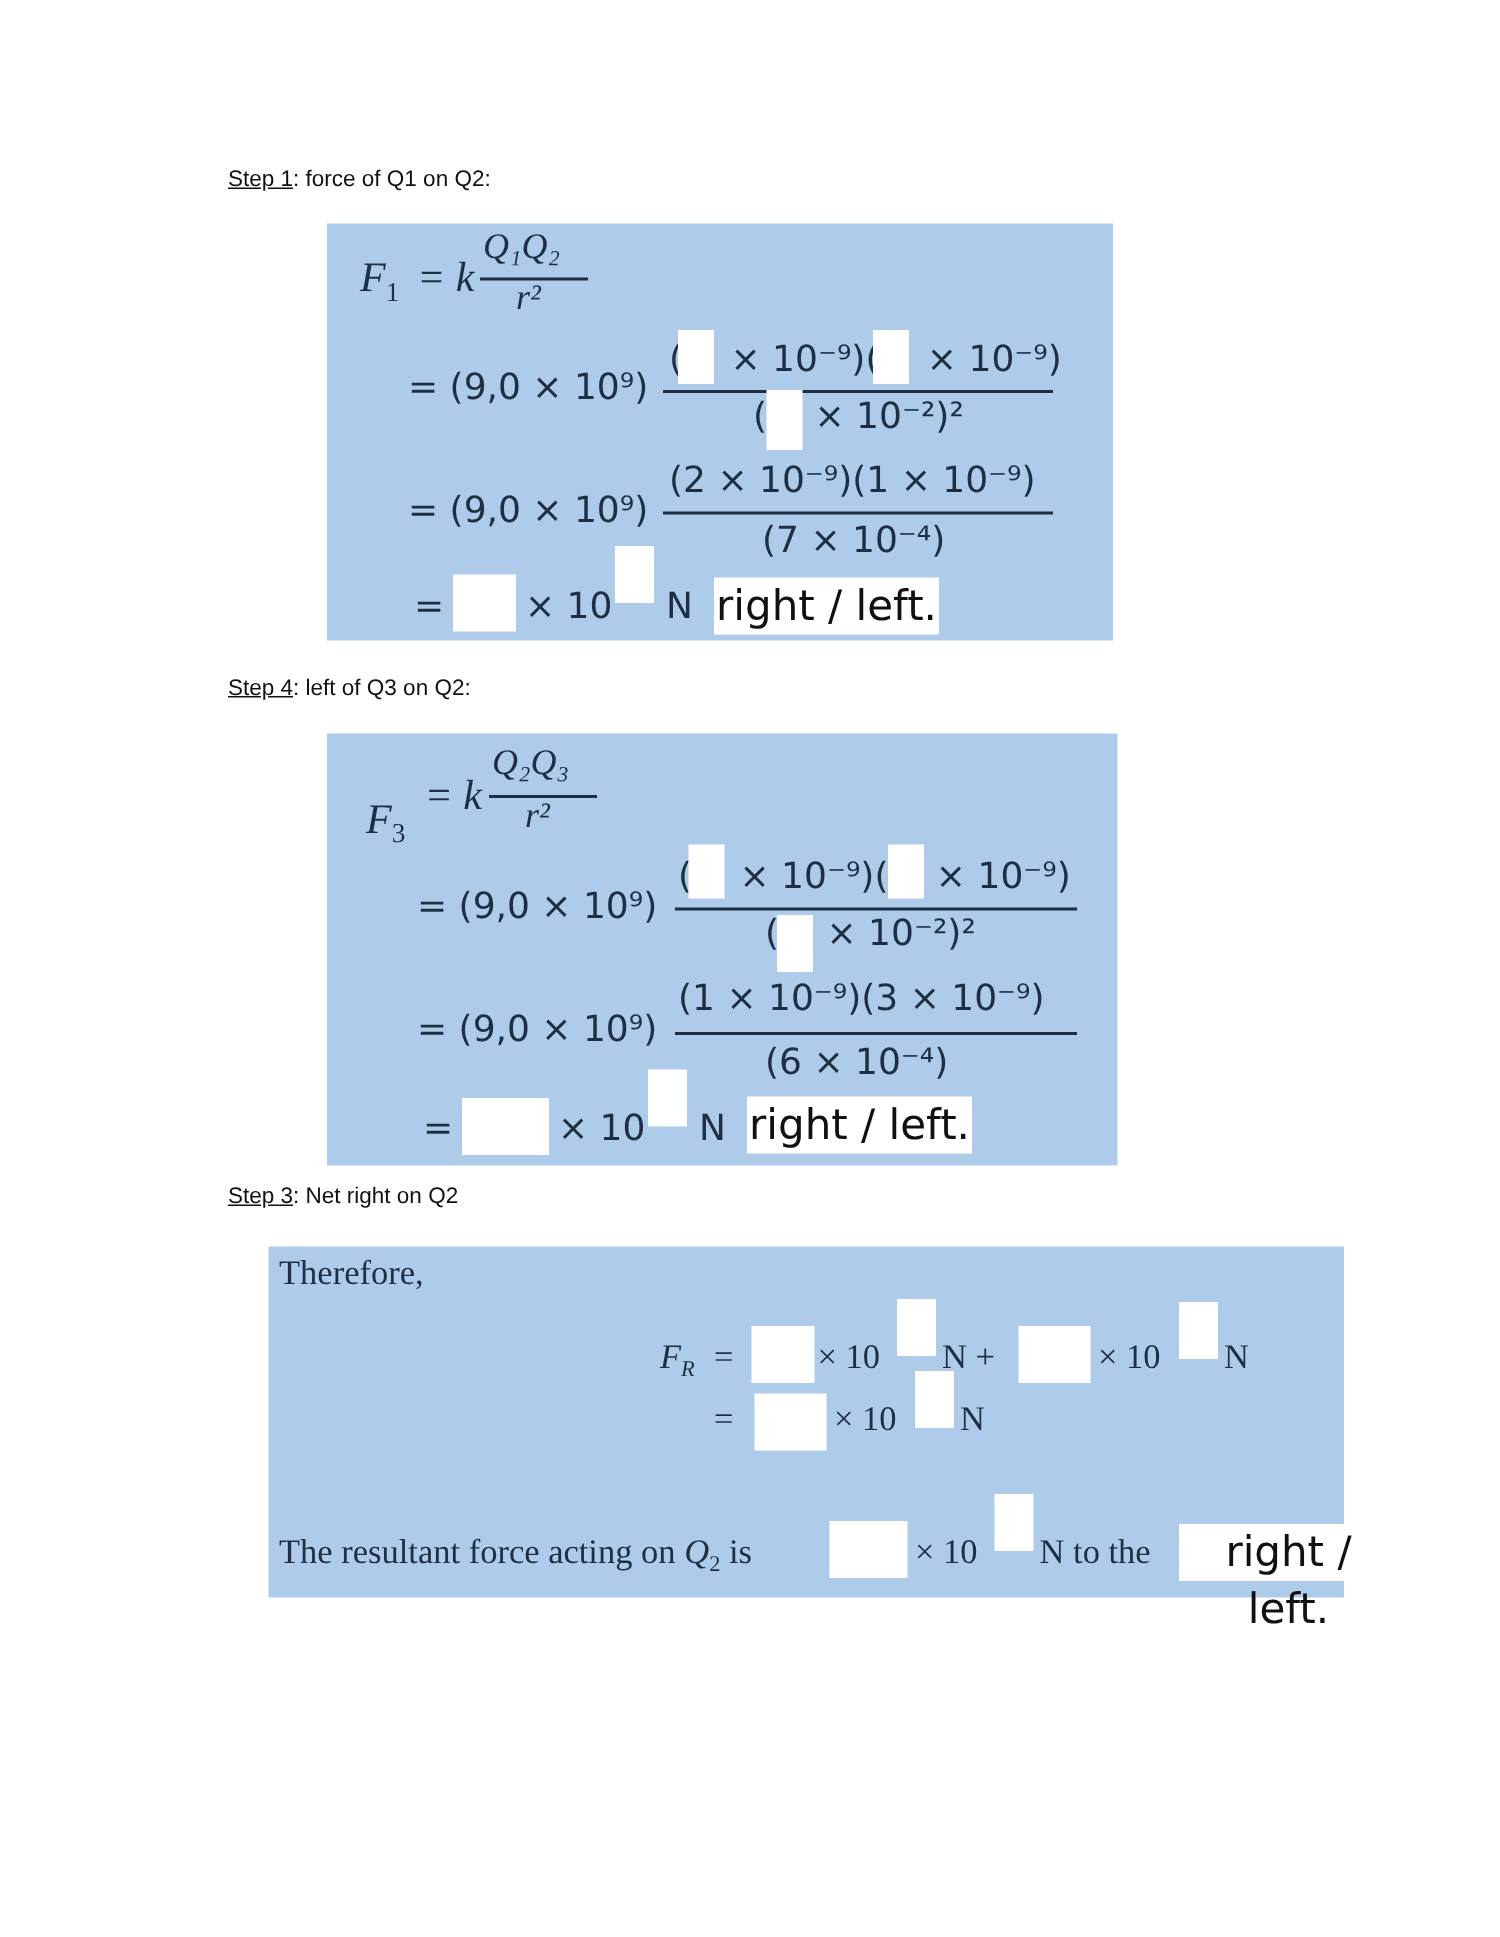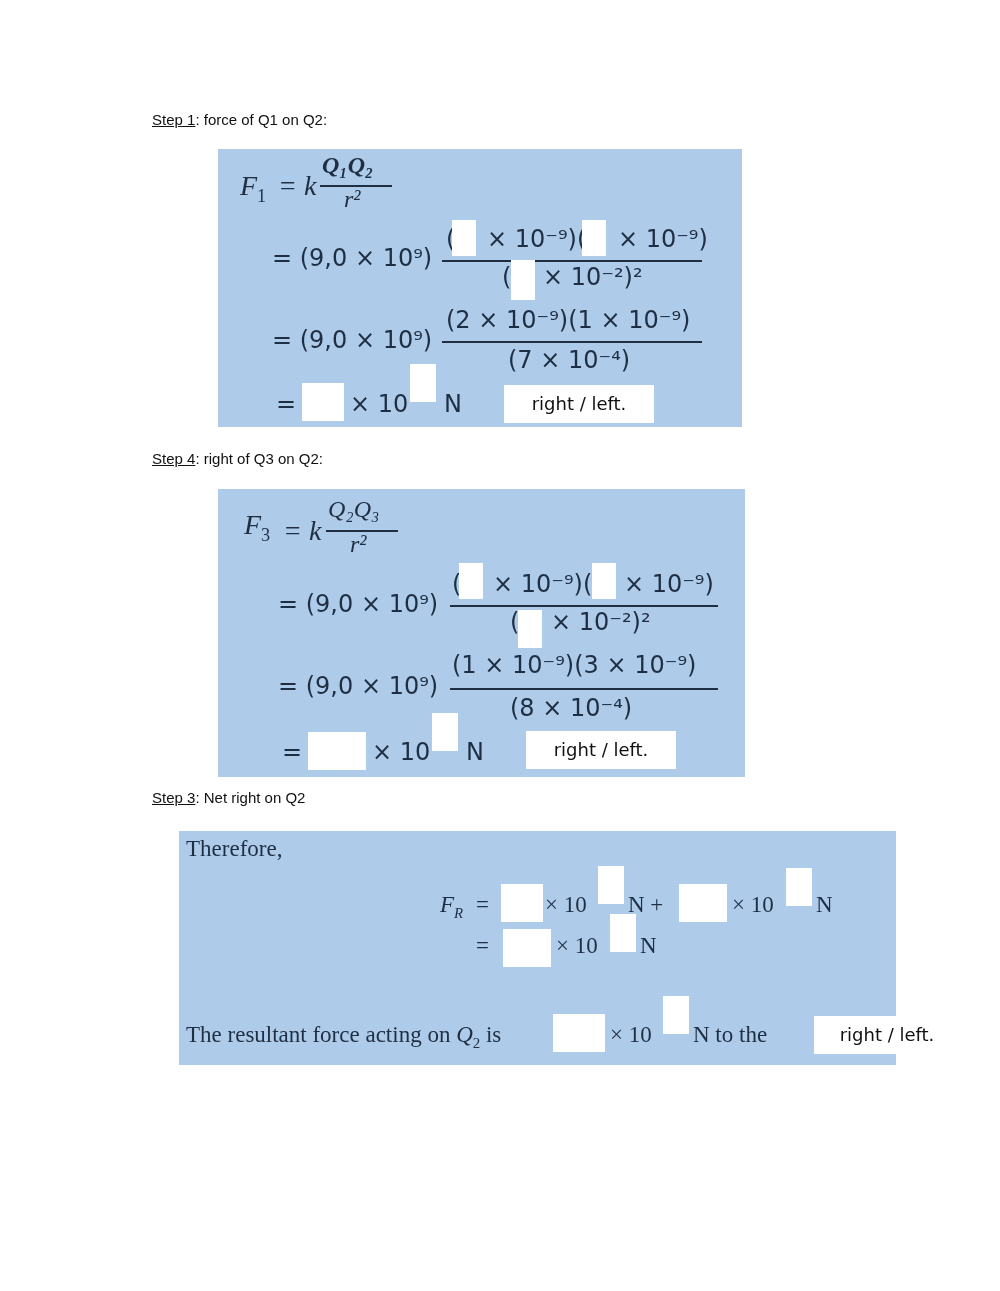--- a/index.html
+++ b/index.html
@@ -4,38 +4,38 @@
 <style>
   html, body { margin:0; padding:0; background:#ffffff; }
   body { width:1000px; height:1291px; position:relative; overflow:hidden; }
   .step-label { position:absolute; font-family:Liberation Sans, sans-serif; font-size:15px; color:#111; }
   .step-label u { text-decoration:underline; }
   .panel { position:absolute; background:#aecbea; }
   .math { position:absolute; font-family:"Liberation Serif", serif; color:#1e2f44; white-space:nowrap; }
   .sans { font-family:"DejaVu Sans", sans-serif; }
   .it { font-style:italic; }
   .blank { position:absolute; background:#ffffff; }
-  .choice { position:absolute; background:#ffffff; font-family:"DejaVu Sans", sans-serif; font-size:18px; color:#111; text-align:center; line-height:38px;margin-left:28px; }
+  .choice { position:absolute; background:#ffffff; font-family:"DejaVu Sans", sans-serif; font-size:28px; color:#111; text-align:center; line-height:38px; }
   .fracline { position:absolute; height:2px; background:#1e2f44; }
   sub { font-size:0.65em; }
 </style>
 </head>
 <body>
 
 <div class="step-label" style="left:152px; top:111px;">
   <u>Step 1</u><span>: force of Q1 on Q2:</span>
 </div>
 
 <div class="panel" style="left:218px; top:149px; width:524px; height:278px;"></div>
 
 <div class="math it" style="left:240px; top:170px; font-size:28px;">
   <span>F</span><sub style="font-style:normal;">1</sub>
 </div>
 <div class="math" style="left:278px; top:170px; font-size:28px; font-style:italic;">= k</div>
-<div class="math it" style="left:322px; top:152px; font-size:24px;font-weight:bold;">Q₁Q₂</div>
+<div class="math it" style="left:322px; top:152px; font-size:24px;">Q₁Q₂</div>
 <div class="fracline" style="left:320px; top:185px; width:72px;"></div>
 <div class="math it" style="left:344px; top:186px; font-size:24px;">r²</div>
 
 <div class="math sans" style="left:272px; top:244px; font-size:24px;">= (9,0 × 10⁹)</div>
 <div class="math sans" style="left:446px; top:225px; font-size:24px;">(  × 10⁻⁹)(  × 10⁻⁹)</div>
 <div class="fracline" style="left:442px; top:260px; width:260px;"></div>
 <div class="math sans" style="left:502px; top:263px; font-size:24px;">(  × 10⁻²)²</div>
 <div class="blank" style="left:452px; top:220px; width:24px; height:36px;"></div>
 <div class="blank" style="left:582px; top:220px; width:24px; height:36px;"></div>
 <div class="blank" style="left:511px; top:260px; width:24px; height:40px;"></div>
@@ -46,45 +46,45 @@
 <div class="math sans" style="left:508px; top:346px; font-size:24px;">(7 × 10⁻⁴)</div>
 
 <div class="math sans" style="left:276px; top:390px; font-size:24px;">=</div>
 <div class="blank" style="left:302px; top:383px; width:42px; height:38px;"></div>
 <div class="math sans" style="left:350px; top:390px; font-size:24px;">× 10</div>
 <div class="blank" style="left:410px; top:364px; width:26px; height:38px;"></div>
 <div class="math sans" style="left:444px; top:390px; font-size:24px;">N</div>
 <div class="choice" style="left:476px; top:385px; width:150px; height:38px;">right  /  left.</div>
 
 <div class="step-label" style="left:152px; top:450px;">
-  <u>Step 4</u><span>: right of Q3 on Q2:</span>
+  <u>Step 4</u><span>: left of Q3 on Q2:</span>
 </div>
 
 <div class="panel" style="left:218px; top:489px; width:527px; height:288px;"></div>
 
-<div class="math it" style="left:244px; top:509px; font-size:28px;text-align:center;">
+<div class="math it" style="left:244px; top:531px; font-size:28px;text-align:center;">
   <span>F</span><sub style="font-style:normal;">3</sub>
 </div>
 <div class="math" style="left:283px; top:515px; font-size:28px; font-style:italic;">= k</div>
 <div class="math it" style="left:328px; top:496px; font-size:24px;">Q₂Q₃</div>
 <div class="fracline" style="left:326px; top:530px; width:72px;"></div>
 <div class="math it" style="left:350px; top:531px; font-size:24px;">r²</div>
 
 <div class="math sans" style="left:278px; top:590px; font-size:24px;">= (9,0 × 10⁹)</div>
 <div class="math sans" style="left:452px; top:570px; font-size:24px;">(  × 10⁻⁹)(  × 10⁻⁹)</div>
 <div class="fracline" style="left:450px; top:605px; width:268px;"></div>
 <div class="math sans" style="left:510px; top:608px; font-size:24px;">(  × 10⁻²)²</div>
 <div class="blank" style="left:459px; top:563px; width:24px; height:36px;"></div>
 <div class="blank" style="left:592px; top:563px; width:24px; height:36px;"></div>
 <div class="blank" style="left:518px; top:610px; width:24px; height:38px;"></div>
 
 <div class="math sans" style="left:278px; top:672px; font-size:24px;">= (9,0 × 10⁹)</div>
 <div class="math sans" style="left:452px; top:651px; font-size:24px;">(1 × 10⁻⁹)(3 × 10⁻⁹)</div>
 <div class="fracline" style="left:450px; top:688px; width:268px;"></div>
-<div class="math sans" style="left:510px; top:694px; font-size:24px;">(8 × 10⁻⁴)</div>
+<div class="math sans" style="left:510px; top:694px; font-size:24px;">(6 × 10⁻⁴)</div>
 
 <div class="math sans" style="left:282px; top:738px; font-size:24px;">=</div>
 <div class="blank" style="left:308px; top:732px; width:58px; height:38px;"></div>
 <div class="math sans" style="left:372px; top:738px; font-size:24px;">× 10</div>
 <div class="blank" style="left:432px; top:713px; width:26px; height:38px;"></div>
 <div class="math sans" style="left:466px; top:738px; font-size:24px;">N</div>
 <div class="choice" style="left:498px; top:731px; width:150px; height:38px;">right  /  left.</div>
 
 <div class="step-label" style="left:152px; top:789px;">
   <u>Step 3</u><span>: Net right on Q2</span>

